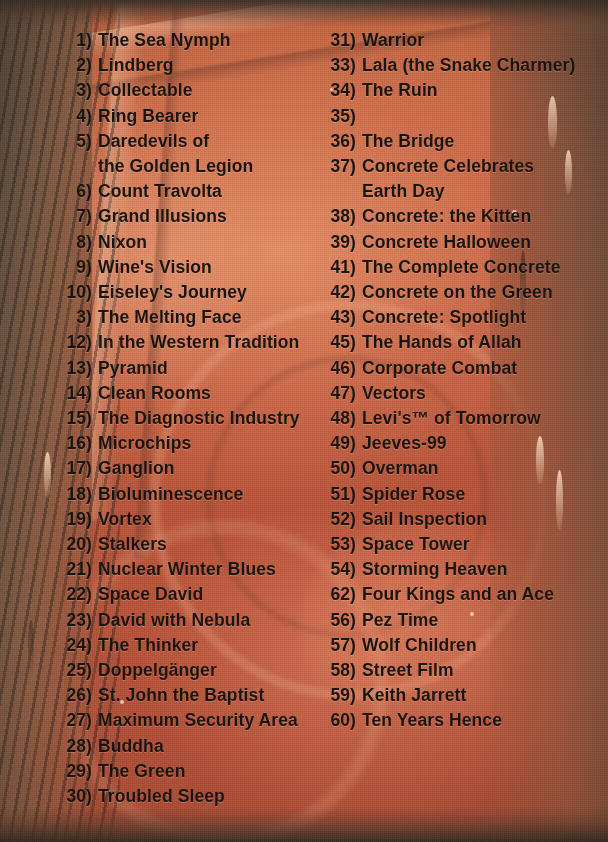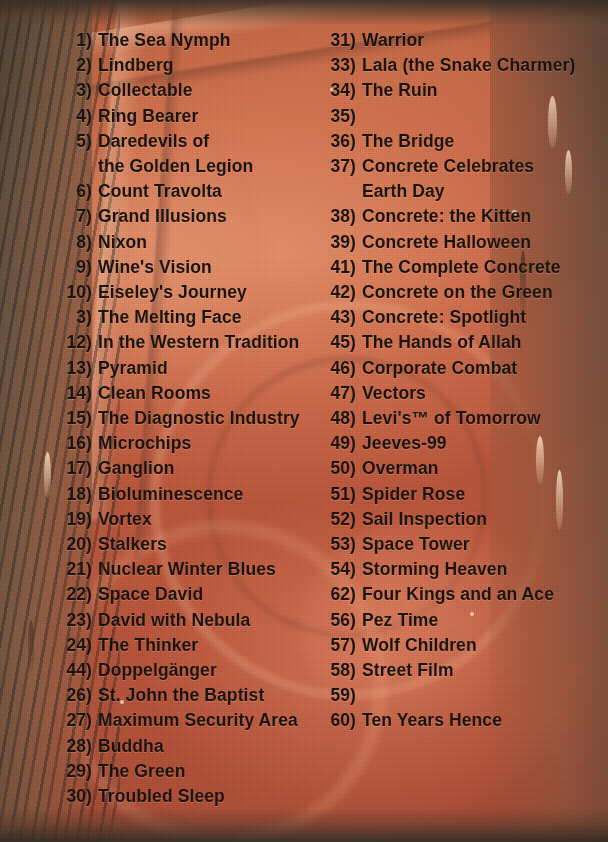--- a/index.html
+++ b/index.html
@@ -384,21 +384,21 @@
         </div>
       <div class="item">
           <span class="num wide">23)</span>
           <span class="txt">David with Nebula</span>
         </div>
       <div class="item">
           <span class="num wide">24)</span>
           <span class="txt">The Thinker</span>
         </div>
       <div class="item">
-          <span class="num wide">44)</span>
+          <span class="num wide">25)</span>
           <span class="txt">Doppelgänger</span>
         </div>
       <div class="item">
           <span class="num wide">26)</span>
           <span class="txt">St. John the Baptist</span>
         </div>
       <div class="item">
           <span class="num wide">27)</span>
           <span class="txt">Maximum Security Area</span>
         </div>
@@ -517,20 +517,21 @@
       <div class="item">
           <span class="num wide">57)</span>
           <span class="txt">Wolf Children</span>
         </div>
       <div class="item">
           <span class="num wide">58)</span>
           <span class="txt">Street Film</span>
         </div>
       <div class="item">
           <span class="num wide">59)</span>
+          <span class="txt">Keith Jarrett</span>
         </div>
       <div class="item">
           <span class="num wide">60)</span>
           <span class="txt">Ten Years Hence</span>
         </div>
 
     </div>
   </div>
 </div>
 

